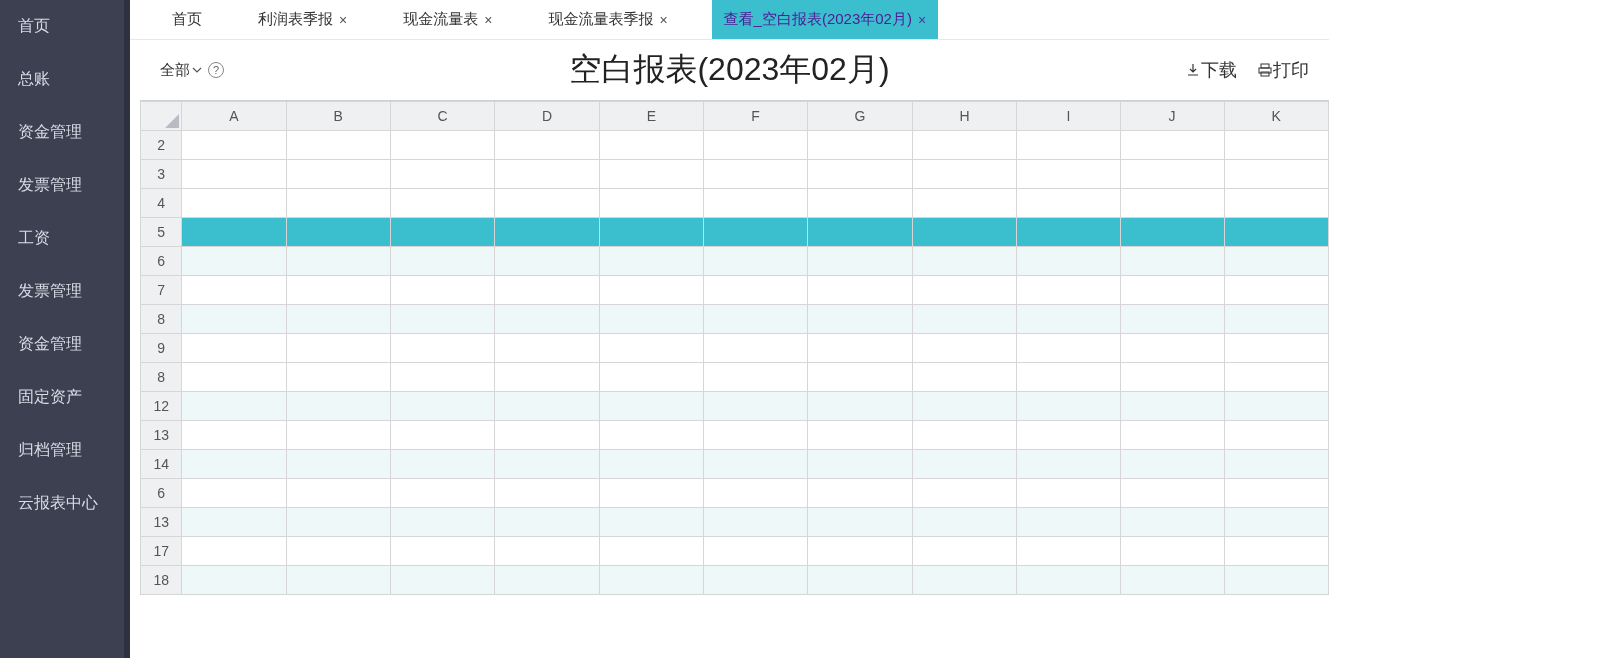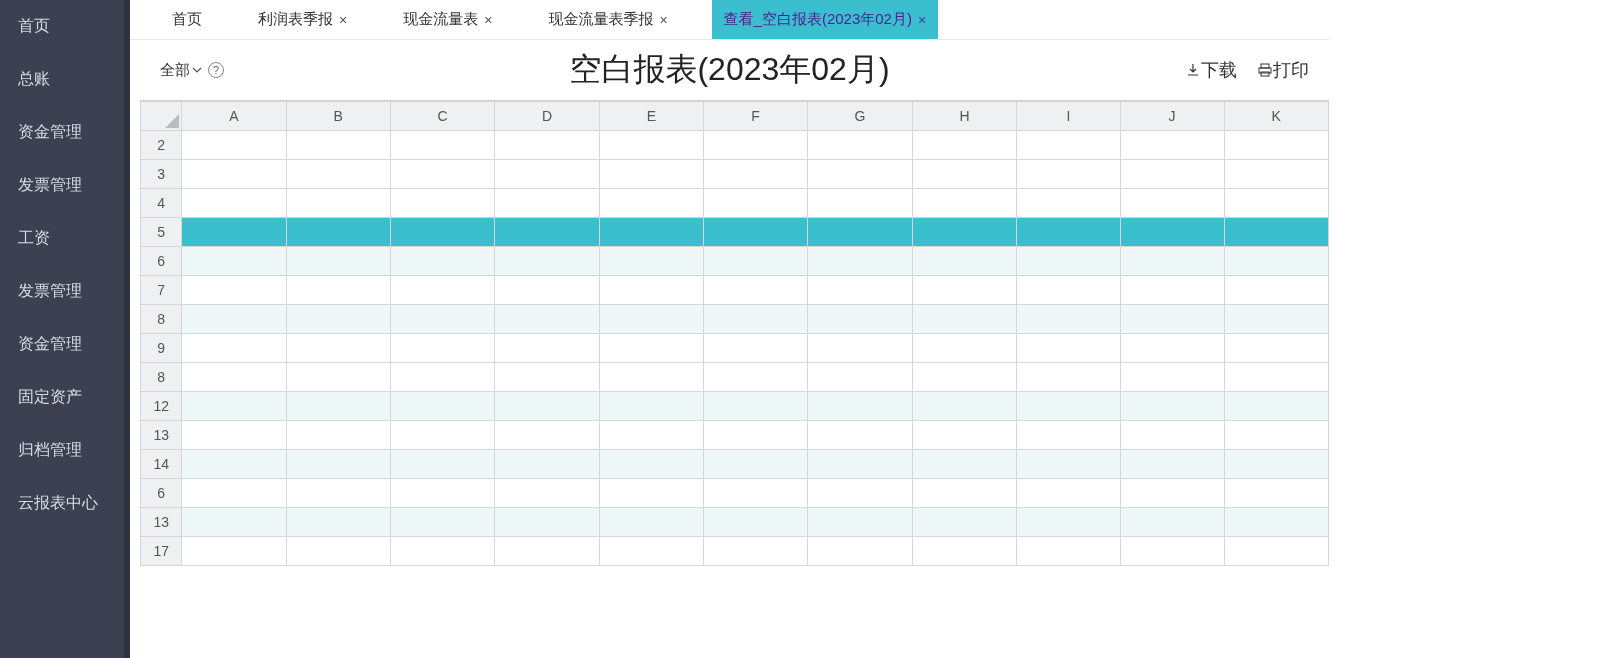--- a/index.html
+++ b/index.html
@@ -472,18 +472,32 @@
               <td class="cell"></td>
               <td class="cell"></td>
               <td class="cell"></td>
               <td class="cell"></td>
               <td class="cell"></td>
               <td class="cell"></td>
               <td class="cell"></td>
               <td class="cell"></td>
               <td class="cell"></td>
             </tr>
+            <tr class="alt">
+              <th class="row-head">18</th>
+              <td class="cell"></td>
+              <td class="cell"></td>
+              <td class="cell"></td>
+              <td class="cell"></td>
+              <td class="cell"></td>
+              <td class="cell"></td>
+              <td class="cell"></td>
+              <td class="cell"></td>
+              <td class="cell"></td>
+              <td class="cell"></td>
+              <td class="cell"></td>
+            </tr>
           </tbody>
       </table>
     </div>
 
   </div>
 </div>
 
 </body></html>

